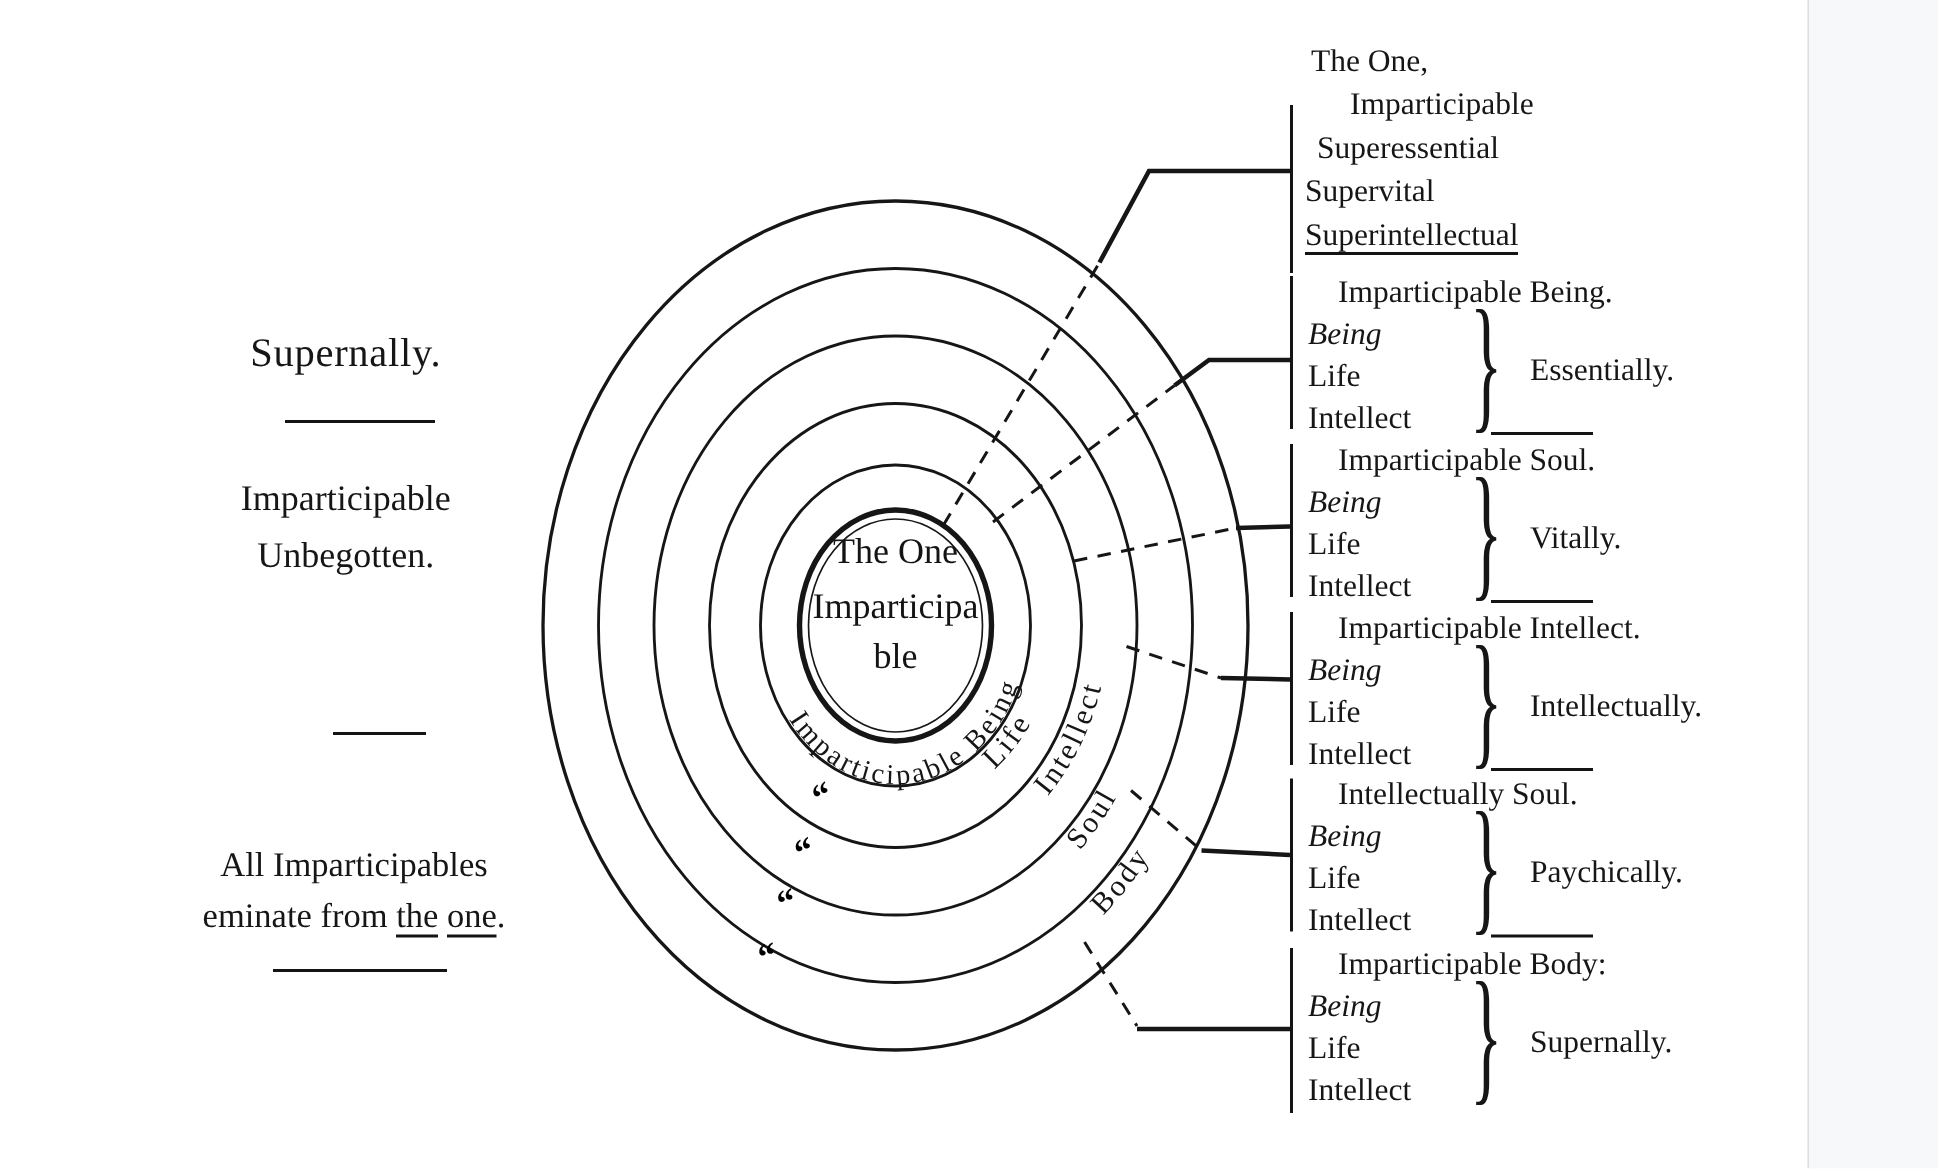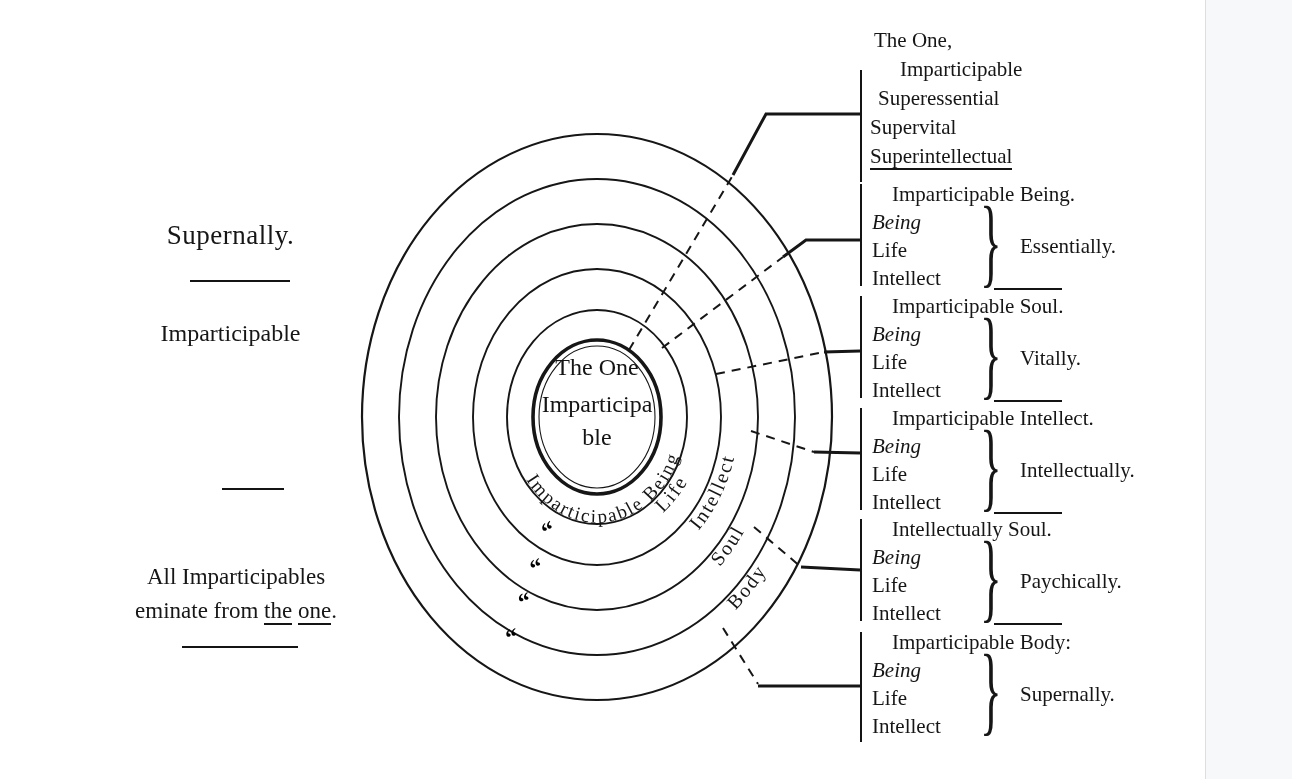--- a/index.html
+++ b/index.html
@@ -51,20 +51,21 @@
 </head>
 <body>
 
 <div class="edge-strip"></div>
 
 <div class="abs lc-title">Supernally.</div>
 <div class="abs lc-div1"></div>
 
 <div class="abs lc-statement">
   <div>Imparticipable</div>
+  <div>Unbegotten.</div>
 </div>
 <div class="abs lc-div2"></div>
 
 <div class="abs lc-note">
   <div>All Imparticipables</div>
   <div><span>eminate from </span><span class="uw">the</span><span>&nbsp;</span><span class="uw">one</span><span>.</span></div>
 </div>
 <div class="abs lc-div3"></div>
 
 <svg class="abs diagram-svg" viewBox="330 95 532 670">

